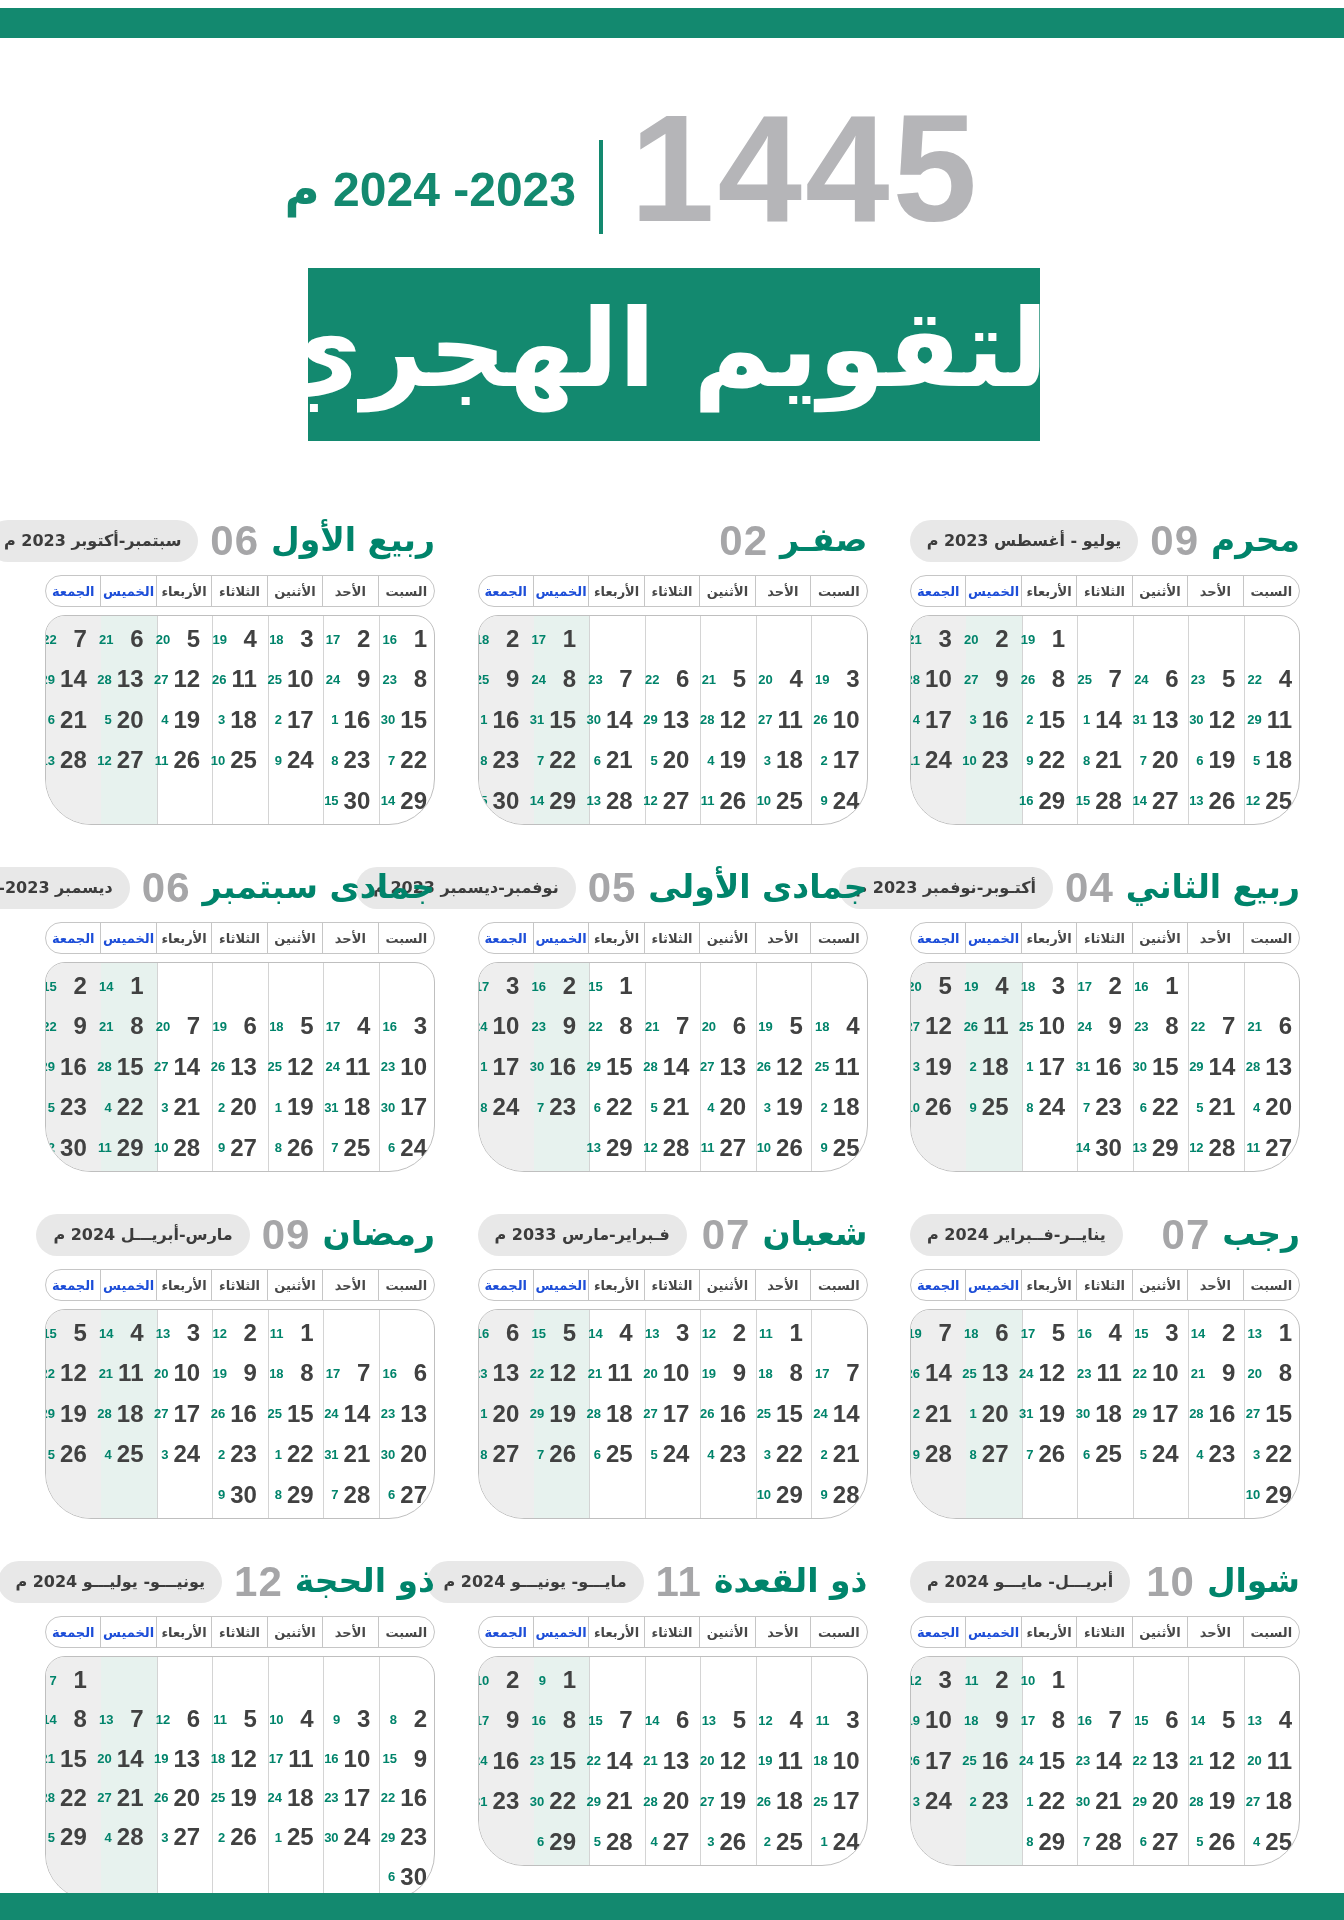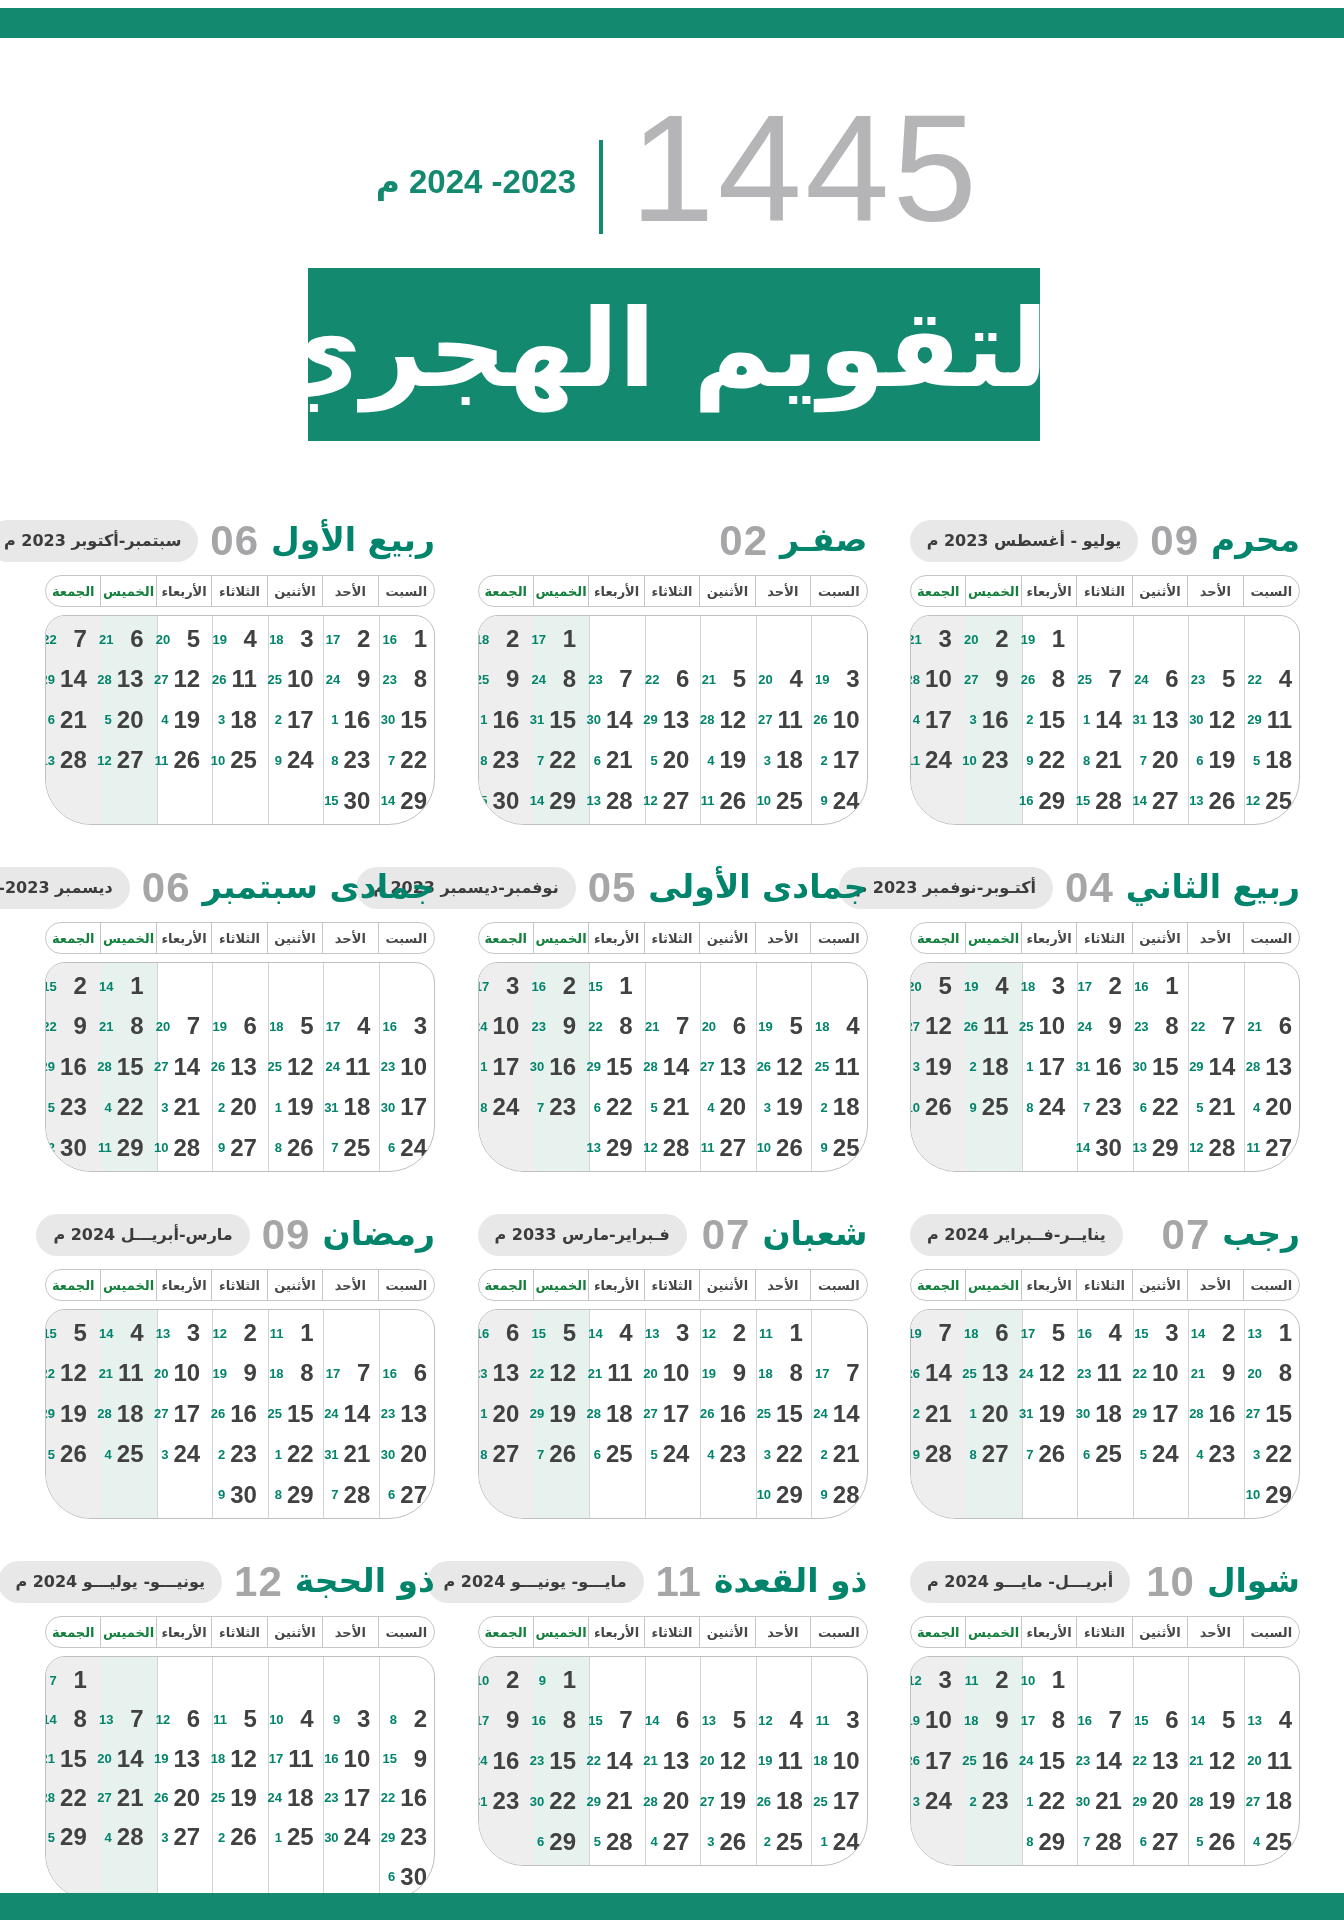--- a/index.html
+++ b/index.html
@@ -9,28 +9,28 @@
     overflow:hidden;
   }
   
   .topbar{position:absolute;left:0;top:8px;width:1344px;height:30px;background:#13896F;}
   .footbar{position:absolute;left:0;top:1893px;width:1344px;height:27px;background:#13896F;}
 
   
   .year-big{
     position:absolute;left:630px;top:92px;width:365px;
     font-family:"Liberation Sans","DejaVu Sans",sans-serif;
-    font-size:152px;font-weight:normal;color:#b5b5b8;letter-spacing:3px;line-height:1;
+    font-size:152px;font-weight:bold;color:#b5b5b8;letter-spacing:3px;line-height:1;
     text-align:left;
   }
   .v-divider{position:absolute;left:599px;top:140px;width:4px;height:94px;background:#13896F;}
   .greg-years{
     position:absolute;left:250px;top:164px;width:326px;
     direction:rtl;text-align:right;
-    font-size:33px;font-weight:bold;color:#13896F;line-height:1.1;
+    font-size:48px;font-weight:bold;color:#13896F;line-height:1.1;
     font-family:"Liberation Sans","DejaVu Sans",sans-serif;
   }
   .banner{
     position:absolute;left:308px;top:268px;width:732px;height:173px;background:#13896F;
     display:flex;align-items:center;justify-content:center;
   }
   .banner span{
     color:#ffffff;font-size:108px;font-weight:bold;direction:rtl;white-space:nowrap;
     line-height:1;transform:translateY(-6px);
   }
@@ -59,21 +59,21 @@
   .weekday-row{
     margin-top:10px;height:30px;display:grid;grid-template-columns:repeat(7,1fr);
     direction:rtl;border:1px solid #c6c6c6;border-radius:16px;background:#ffffff;
     overflow:hidden;
   }
   .weekday-cell{
     display:flex;align-items:center;justify-content:center;
     font-size:13px;font-weight:bold;color:#474747;
   }
   .weekday-cell:not(:first-child){border-inline-start:1px solid #c6c6c6;}
-  .weekday-cell.teal{color:#15803d;}
+  .weekday-cell.teal{color:#1d4ed8;}
 
   .date-grid{
     margin-top:8px;position:relative;border:1.5px solid #bfbfbf;background:#ffffff;
     border-radius:20px 20px 46px 46px;overflow:hidden;direction:ltr;
   }
   .colbg{position:absolute;top:0;bottom:0;width:calc(100%/7);}
   .colbg:not(.last){border-right:1px solid #d4d4d4;}
   .colbg.fri{background:#eeeeee;}
   .colbg.thu{background:#e7f2ee;}
   .cells{

